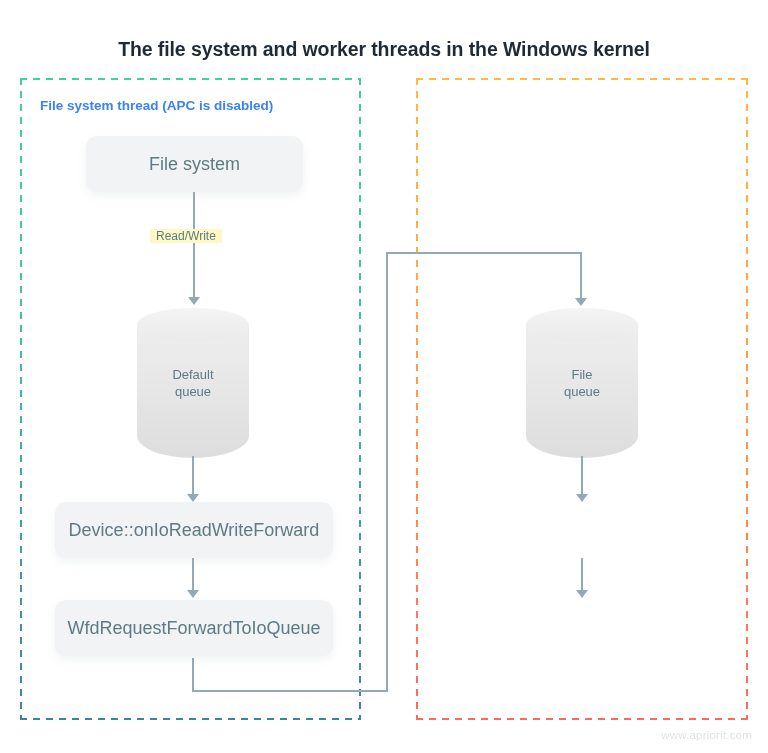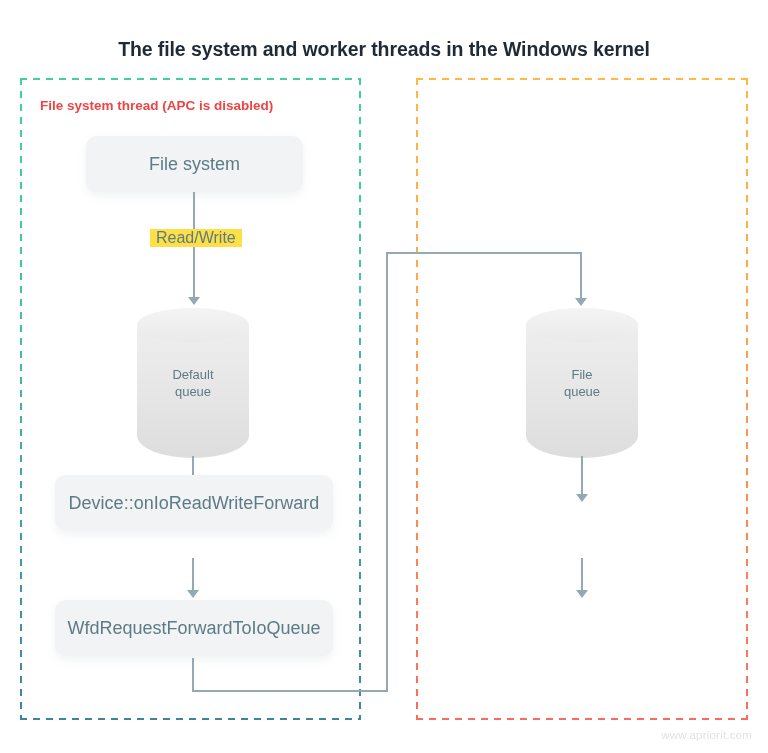--- a/index.html
+++ b/index.html
@@ -40,21 +40,21 @@
               mask-image: repeating-linear-gradient(to right, #000 0 7px, transparent 7px 13px); }
   .edge-l, .edge-r { top: 0; height: 100%; width: 2px;
       -webkit-mask-image: repeating-linear-gradient(to bottom, #000 0 7px, transparent 7px 13px);
               mask-image: repeating-linear-gradient(to bottom, #000 0 7px, transparent 7px 13px); }
   .edge-t { top: 0; } .edge-b { bottom: 0; }
   .edge-l { left: 0; } .edge-r { right: 0; }
 
   #panel-fs .edge-t { background: #3ed39b; }
   #panel-fs .edge-b { background: #3f83a2; }
   #panel-fs .edge-l, #panel-fs .edge-r { background: linear-gradient(to bottom, #3ed39b 0%, #3ec5a6 35%, #41a3ad 65%, #3f83a2 100%); }
-  #panel-fs .panel-label { color: #ef4444; }
+  #panel-fs .panel-label { color: #3b82f6; }
 
   #panel-wrk .edge-t { background: #ffb93e; }
   #panel-wrk .edge-b { background: #fa6b5e; }
   #panel-wrk .edge-l, #panel-wrk .edge-r { background: linear-gradient(to bottom, #ffb93e 0%, #ffa749 35%, #fd8a54 68%, #fa6b5e 100%); }
   #panel-wrk .panel-label { color: #fbbc4e; }
 
   
   .node-box {
     position: absolute;
     background: #f2f3f4;
@@ -90,22 +90,22 @@
   .conn { position: absolute; }
   .v-line { position: absolute; width: 2px; background: #93aab4; }
   .h-line { position: absolute; height: 2px; background: #93aab4; }
   .arrow-head {
     position: absolute; width: 0; height: 0;
     border-left: 6px solid transparent;
     border-right: 6px solid transparent;
     border-top: 8px solid #93aab4;
   }
   .edge-label {
-    position: absolute; color: #5d7b87; font-size: 16px;
-    background: #fde047; padding: 0 6px; white-space: nowrap;
+    position: absolute; color: #5d7b87; font-size: 12px;
+    background: #fef9c3; padding: 0 6px; white-space: nowrap;
   }
 
   
   #watermark {
     position: absolute; right: 16px; bottom: 12px;
     font-size: 11.5px; color: #dde3e6; letter-spacing: 0.2px;
   }
 </style>
 </head>
 <body>
@@ -160,21 +160,21 @@
       <div>Default</div>
       <div>queue</div>
     </div>
   </div>
 
   <div class="conn">
     <div class="v-line" style="left:192px; top:456px; height:43px;"></div>
     <div class="arrow-head" style="left:187px; top:494px;"></div>
   </div>
 
-  <div class="node-box" id="n-on-io-rw-fwd" style="left:55px; top:475px; width:278px; height:56px;">
+  <div class="node-box" id="n-on-io-rw-fwd" style="left:55px; top:502px; width:278px; height:56px;">
     <span>Device::onIoReadWriteForward</span>
   </div>
 
   <div class="conn">
     <div class="v-line" style="left:192px; top:558px; height:36px;"></div>
     <div class="arrow-head" style="left:187px; top:590px;"></div>
   </div>
 
   <div class="node-box" id="n-wfd" style="left:55px; top:600px; width:278px; height:56px;">
     <span>WfdRequestForwardToIoQueue</span>

